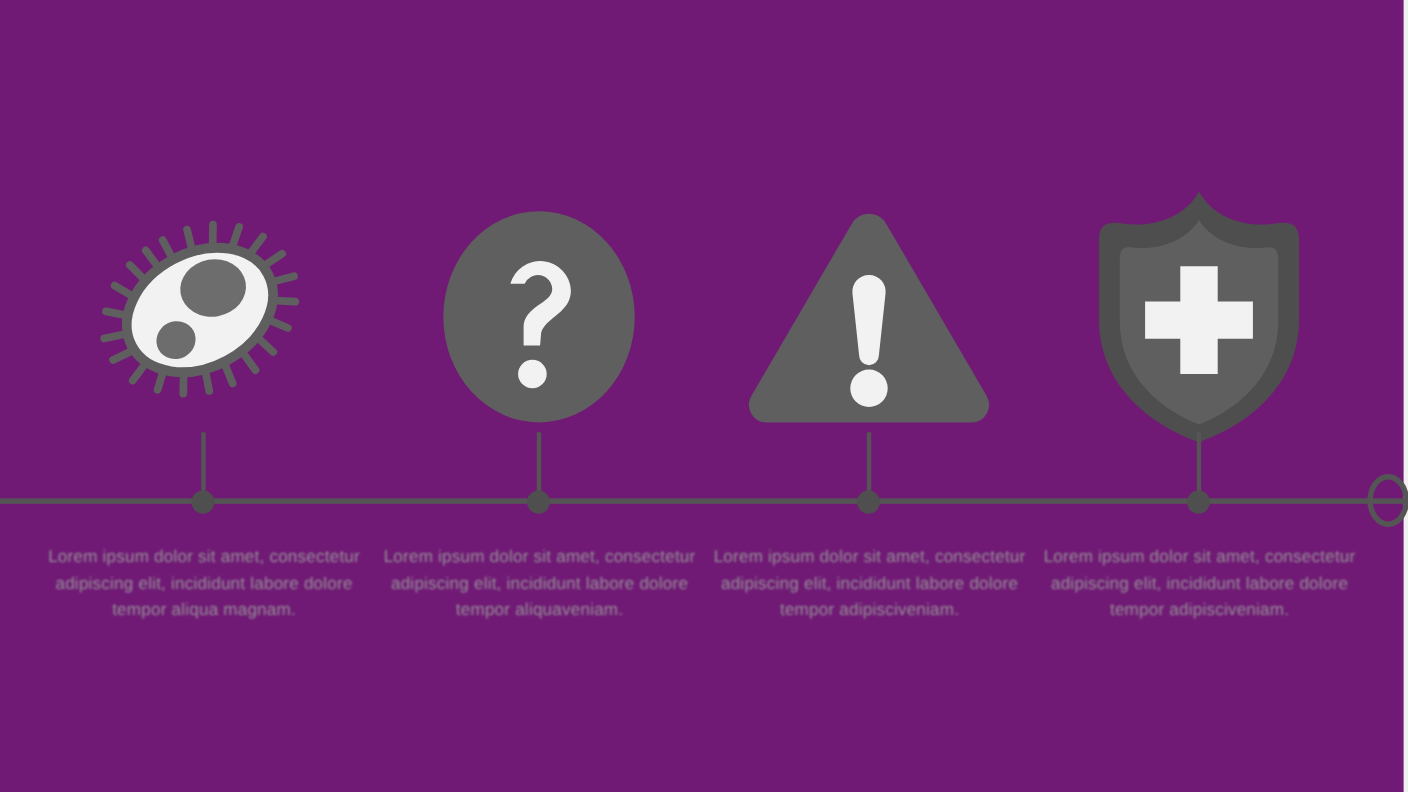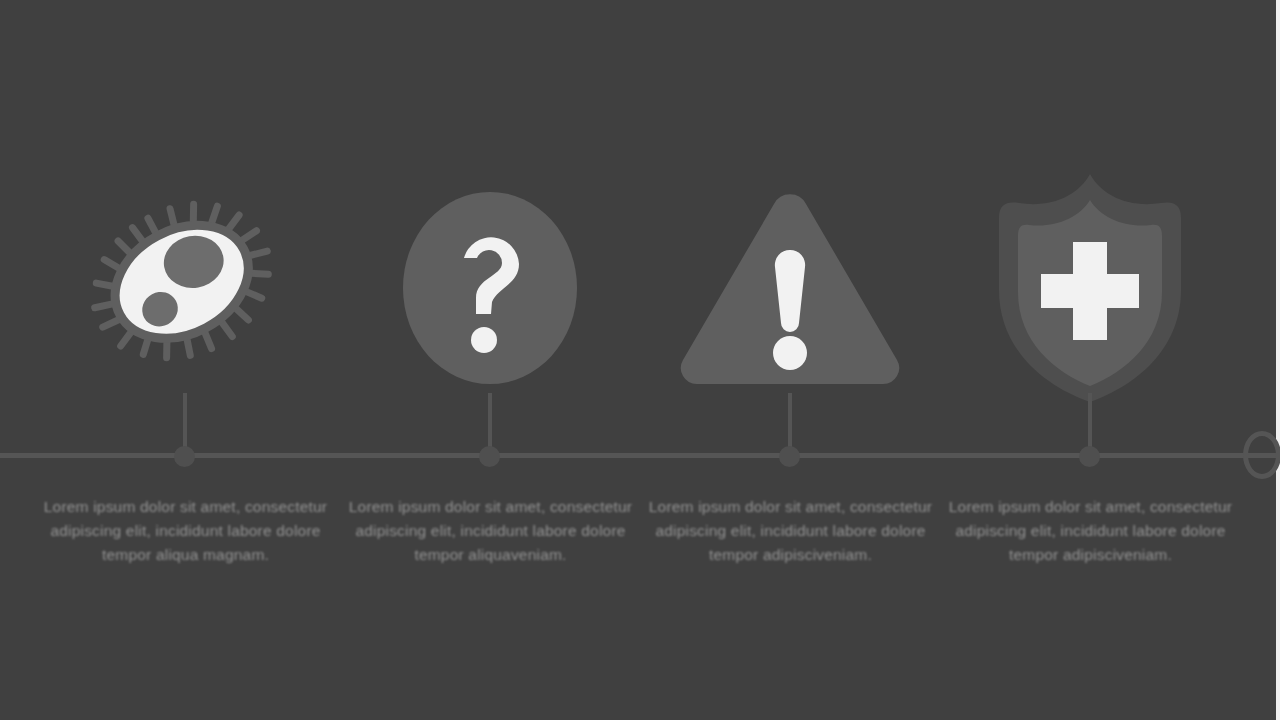--- a/index.html
+++ b/index.html
@@ -12,21 +12,21 @@
     height: 720px;
     overflow: hidden;
     background: #f0f0f0;
     font-family: "Liberation Sans", sans-serif;
   }
 
   #stage {
     position: relative;
     width: 1276px;
     height: 720px;
-    background: #404040;
+    background: #701a75;
   }
 
   
   .axis-line {
     position: absolute;
     left: 0;
     top: 453px;
     width: 1280px;
     height: 5px;
     background: #555555;

